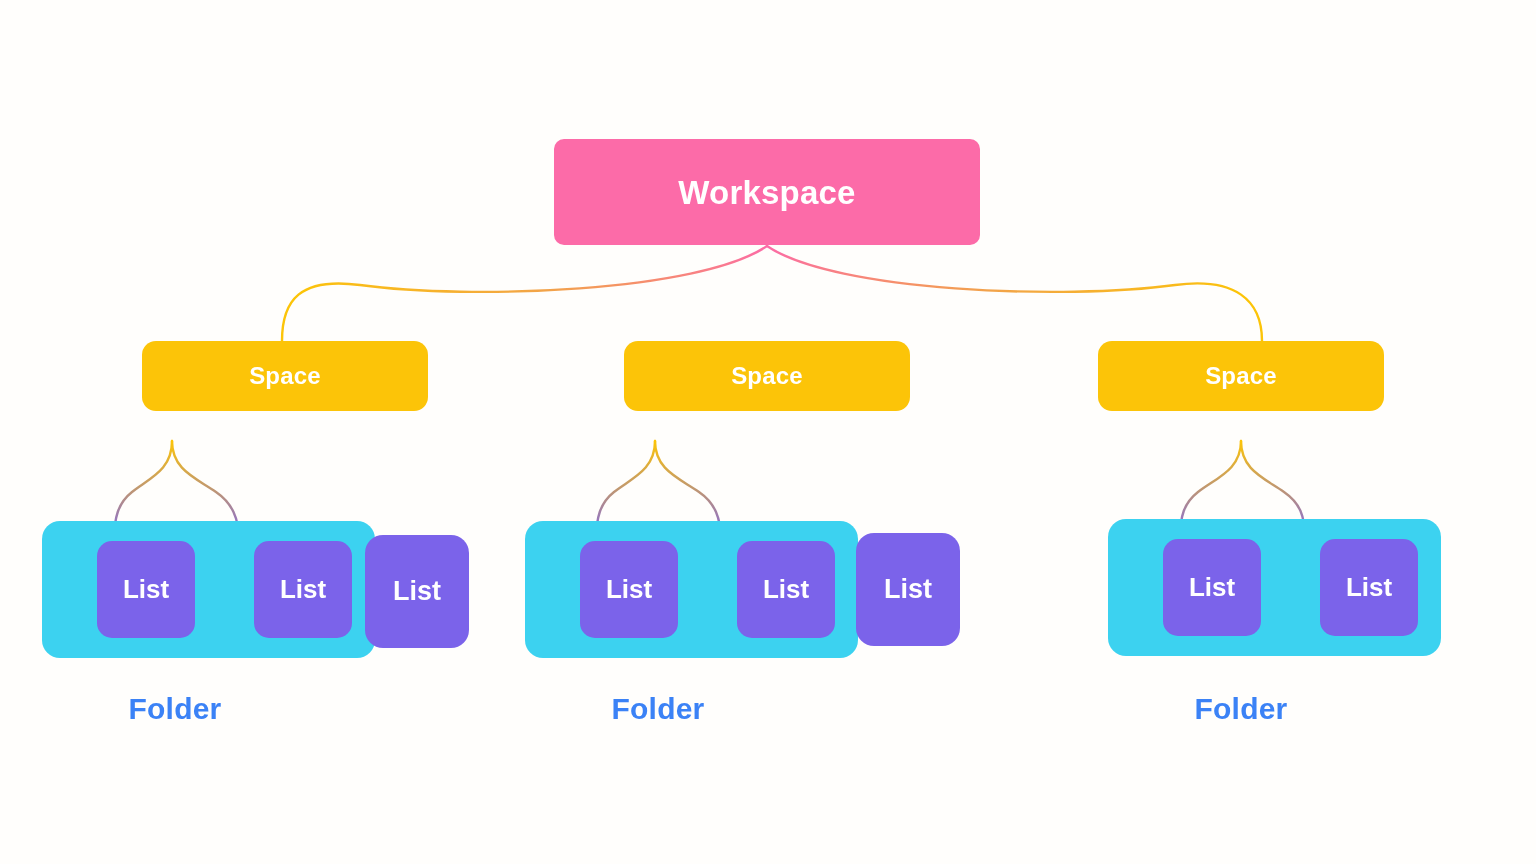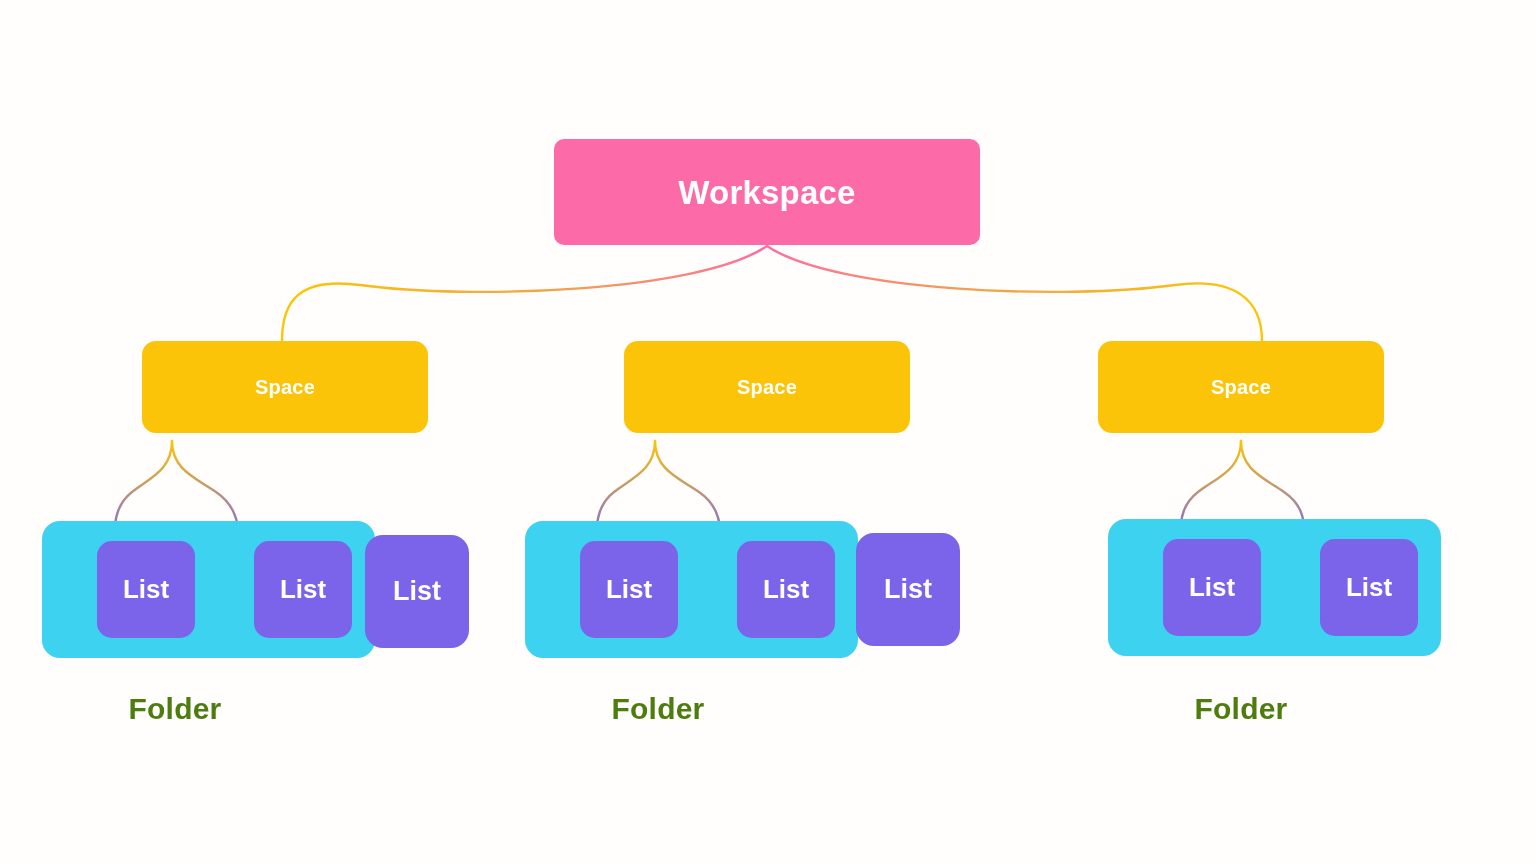--- a/index.html
+++ b/index.html
@@ -44,24 +44,24 @@
     top: 139px;
     width: 426px;
     height: 106px;
     border-radius: 10px;
     background: #fc6ba8;
     font-size: 33px;
   }
   .space-node {
     top: 341px;
     width: 286px;
-    height: 92px;
+    height: 70px;
     border-radius: 14px;
     background: #fcc408;
-    font-size: 20px;
+    font-size: 24px;
   }
   .space-1 { left: 142px; }
   .space-2 { left: 624px; }
   .space-3 { left: 1098px; }
 
   .folder-box {
     position: absolute;
     box-sizing: border-box;
     background: #3cd2f0;
     border-radius: 18px;
@@ -95,21 +95,21 @@
     height: 113px;
     border-radius: 18px;
     background: #7b63ea;
     font-size: 27px;
   }
   .solo-1 { left: 333px; top: 535px; }
   .solo-2 { left: 824px; top: 533px; }
 
   .folder-label {
     position: absolute;
-    color: #4d7c0f;
+    color: #3b82f6;
     font-size: 30px;
     font-weight: 700;
     text-align: center;
     letter-spacing: 0.2px;
     white-space: nowrap;
   }
   .flabel-1 { left: 42px;  top: 692px; width: 266px; }
   .flabel-2 { left: 525px; top: 692px; width: 266px; }
   .flabel-3 { left: 1108px; top: 692px; width: 266px; }
 </style>

